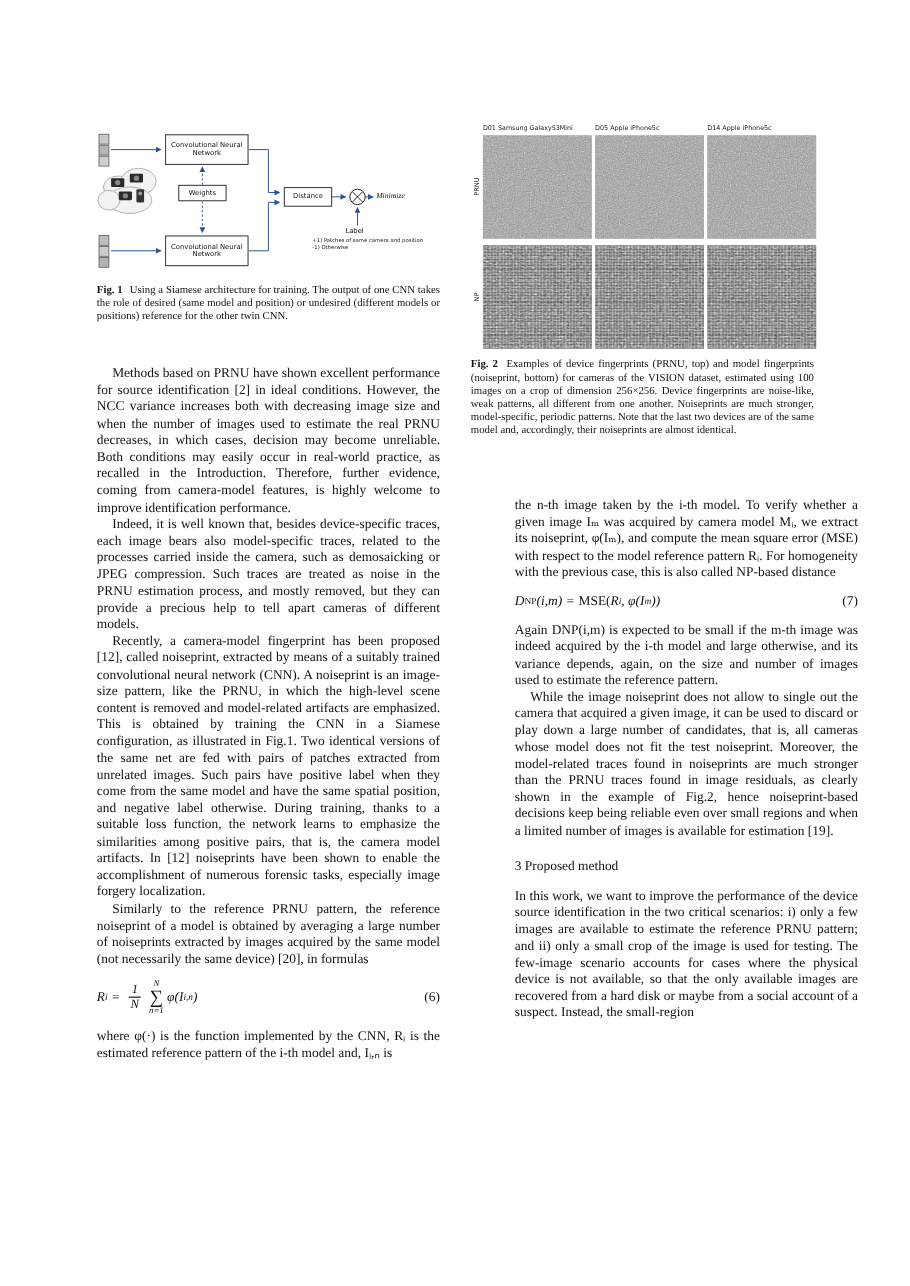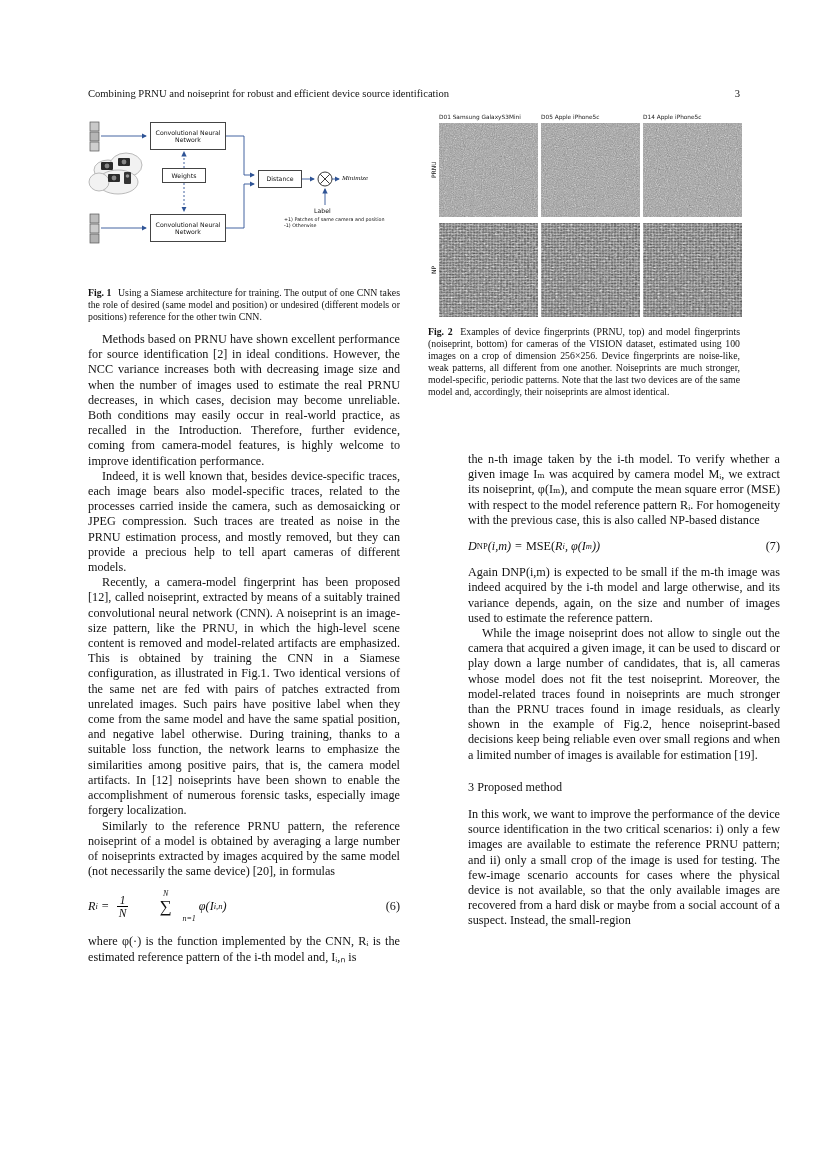--- a/index.html
+++ b/index.html
@@ -21,21 +21,21 @@
   .cnn-top    { left:62px;  top:8px;   width:76px; height:28px; }
   .weights    { left:74px;  top:54px;  width:44px; height:15px; }
   .cnn-bot    { left:62px;  top:100px; width:76px; height:28px; }
   .distance   { left:170px; top:56px;  width:44px; height:18px; }
   .minimize   { position:absolute; left:254px; top:60px; font-size:7px; font-style:italic; }
   .lbl-title  { position:absolute; left:226px; top:93px; font-family:"DejaVu Sans",sans-serif; font-size:6.2px; }
   .lbl-lines  { position:absolute; left:196px; top:103px; width:116px;
                 font-family:"DejaVu Sans",sans-serif; font-size:4.8px; line-height:1.35; }
   
   .caption { position:absolute; font-size:9.8px; line-height:11.9px; text-align:justify; }
-  .cap1 { left:88px; top:258px; width:312px;margin-top:29px; }
+  .cap1 { left:88px; top:258px; width:312px; }
   .cap2 { left:428px; top:326px; width:312px; }
   .cap-label { font-weight:bold; margin-right:4px; }
   
   .fig2 { position:absolute; left:428px; top:114px; width:314px; }
   .fig2-collabels { display:flex; margin-left:11px; gap:3px;
                     font-family:"DejaVu Sans",sans-serif; font-size:5.8px; color:#222; height:9px; }
   .fig2-collabels div { width:99px; }
   .fig2-body { display:flex; }
   .fig2-rowlabels { width:11px; display:flex; flex-direction:column; gap:6px; }
   .rowlab { height:94px; display:flex; align-items:center; justify-content:center;
@@ -61,21 +61,21 @@
   .equation { display:flex; align-items:center; justify-content:space-between; margin:11px 0; }
   .eq-body { display:inline-flex; align-items:center; }
   .it { font-style:italic; }
   sub { font-size:8.5px; }
   .frac { display:inline-flex; flex-direction:column; align-items:center;
           line-height:1.1; margin:0 4px; font-style:italic; font-size:11.5px; }
   .frac-num { padding:0 3px; border-bottom:0.9px solid #000; }
   .sum { display:inline-flex; flex-direction:column; align-items:center; line-height:1; margin:0 3px; }
   .sum-top { font-size:8px; font-style:italic; }
   .sum-sym { font-size:17px; }
-  .sum-bot { font-size:8px; font-style:italic;margin-left:47px; }
+  .sum-bot { font-size:8px; font-style:italic; }
   .eq-num { font-size:12.2px; }
 </style>
 </head>
 <body>
 
 <svg width="0" height="0" style="position:absolute" aria-hidden="true">
   <defs>
     <filter id="fP1">
         <feTurbulence type="fractalNoise" baseFrequency="0.9" numOctaves="2" seed="3"></feTurbulence>
         <feColorMatrix type="saturate" values="0"></feColorMatrix>
@@ -104,24 +104,20 @@
           <feFuncR type="linear" slope="1.6" intercept="-0.25"></feFuncR>
           <feFuncG type="linear" slope="1.6" intercept="-0.25"></feFuncG>
           <feFuncB type="linear" slope="1.6" intercept="-0.25"></feFuncB>
         </feComponentTransfer>
       </filter>
   </defs>
 </svg>
 
 <div class="page">
 
-  <div class="hdr">
-    <span>Combining PRNU and noiseprint for robust and efficient device source identification</span>
-    <span>3</span>
-  </div>
 
   <div class="fig1">
     <svg class="diag" width="312" height="140">
       <defs>
         <marker id="arr" markerWidth="6" markerHeight="6" refX="5" refY="3" orient="auto">
           <path d="M0,0 L6,3 L0,6 z" fill="#2f5496"></path>
         </marker>
       </defs>
 
       <g>

